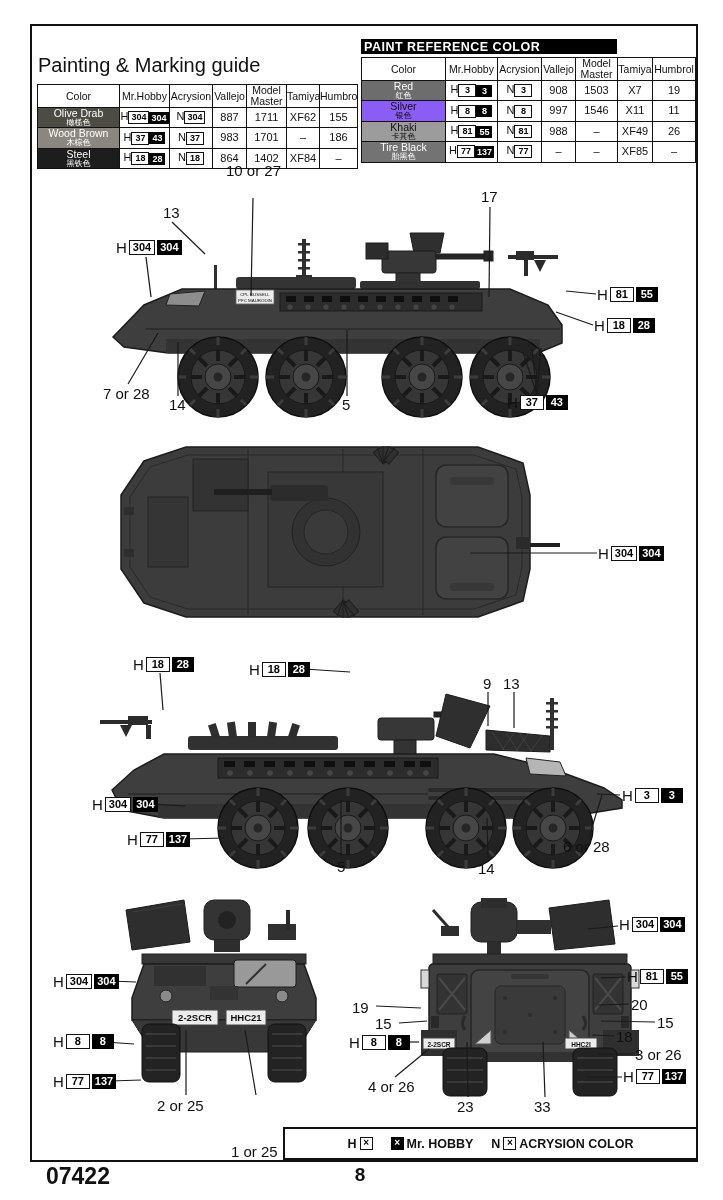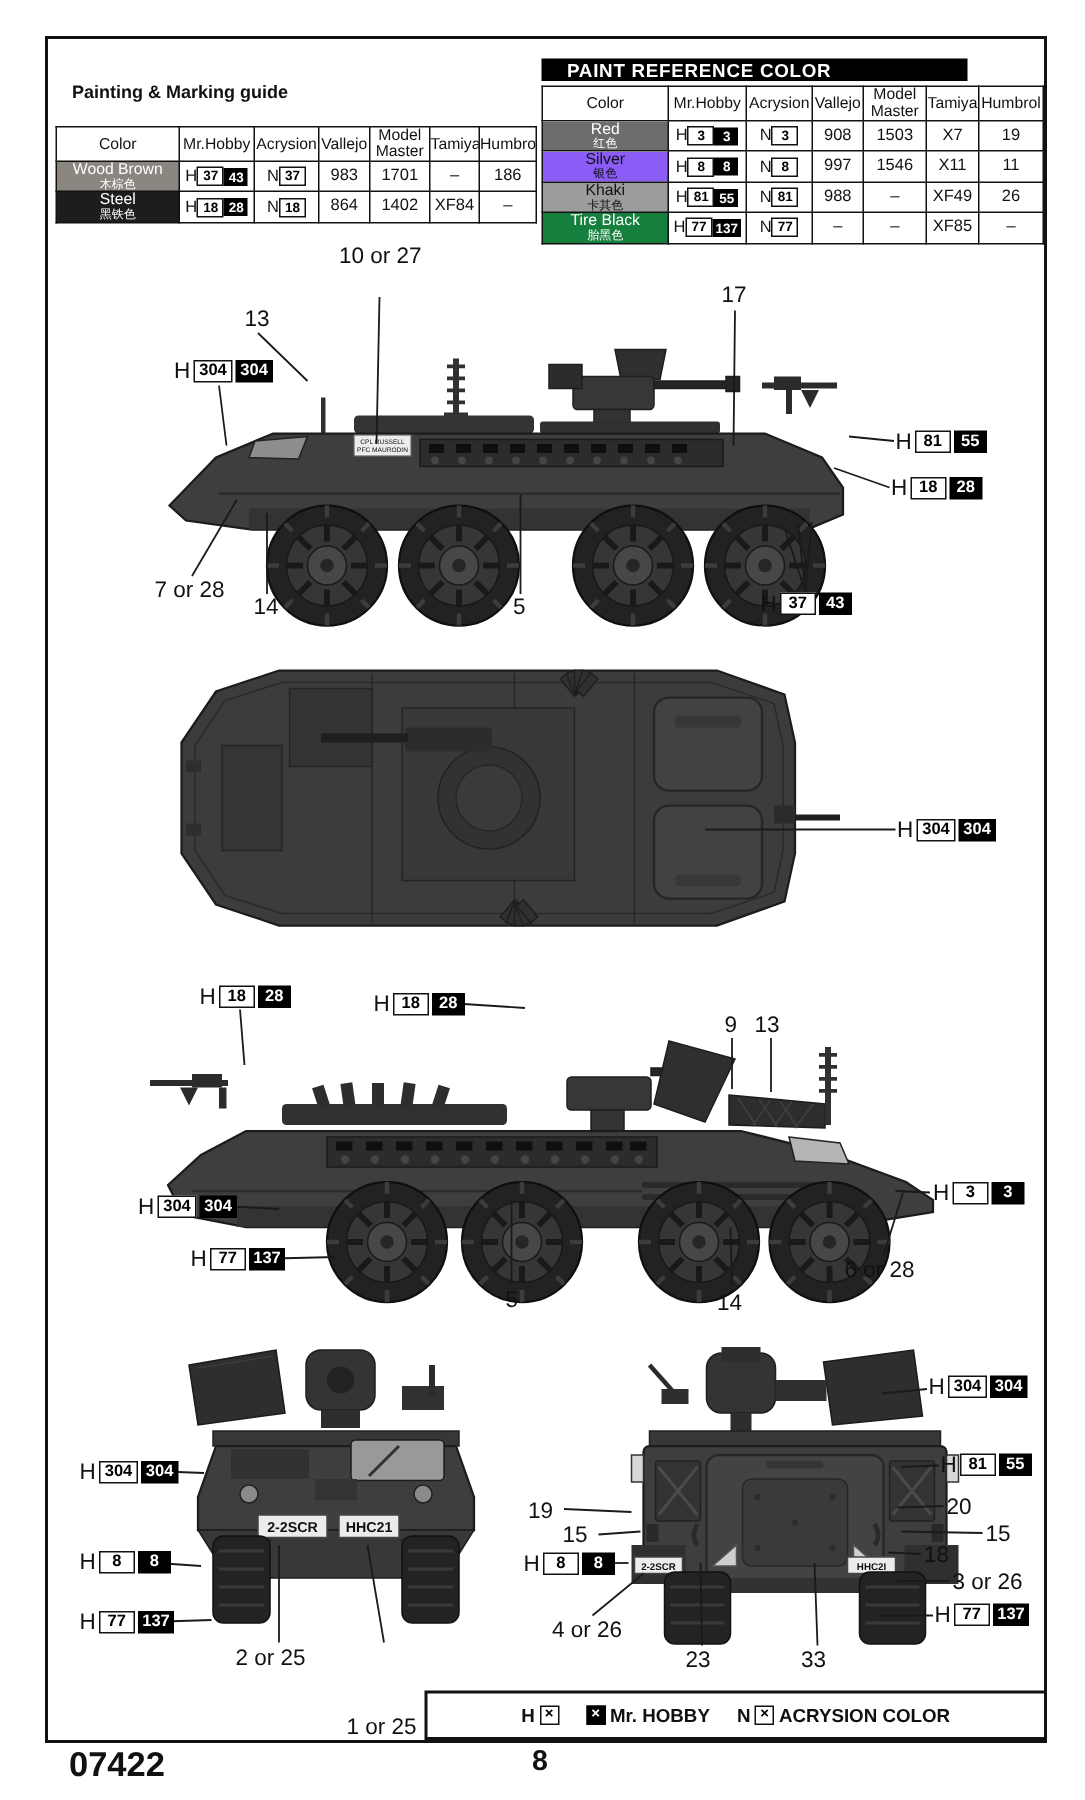--- a/index.html
+++ b/index.html
@@ -1,35 +1,35 @@
 <!DOCTYPE html>
 <html><head>
 <meta charset="utf-8">
 <style>
   html,body{margin:0;padding:0;background:#fff;}
   #page{position:relative;width:723px;height:1200px;background:#fff;overflow:hidden;
         font-family:"Liberation Sans",sans-serif;color:#111;}
   #frame{position:absolute;left:30px;top:24px;width:664px;height:1134px;border:2px solid #111;}
   
   .title-zh{position:absolute;left:38px;top:31px;font-size:19px;font-weight:bold;letter-spacing:5px;}
-  .title-en{position:absolute;left:48px;top:54px;font-size:12px;font-weight:bold;}
+  .title-en{position:absolute;left:38px;top:54px;font-size:20px;font-weight:normal;}
   
   .ptable{position:absolute;border-collapse:collapse;table-layout:fixed;font-size:11px;}
   .ptable td,.ptable th{border:1.4px solid #111;text-align:center;vertical-align:middle;
        padding:0;font-weight:normal;line-height:1.05;overflow:hidden;}
   .ptable th{white-space:pre-line;font-size:10.5px;}
   .swatch .nm{font-size:10.5px;}
   .swatch .zh{font-size:8px;}
   .pcL{font-size:11px;}
   .tw{display:inline-block;border:1px solid #111;background:#fff;color:#000;
       font-weight:bold;font-size:9px;line-height:11px;padding:0 2px;min-width:12px;vertical-align:middle;}
   .tb{display:inline-block;background:#000;color:#fff;font-weight:bold;font-size:9px;
       line-height:12px;padding:0 2px;min-width:12px;vertical-align:middle;}
   #banner{position:absolute;left:361px;top:39px;width:250px;height:13px;background:#000;color:#fff;
-      font-size:12.5px;font-weight:bold;padding:1px 17px;letter-spacing:.5px;}
+      font-size:12.5px;font-weight:bold;padding:1px 3px;letter-spacing:.5px;}
   
   .cot{position:absolute;font-size:15px;white-space:nowrap;}
   .chip{position:absolute;display:flex;align-items:center;gap:2px;white-space:nowrap;}
   .chip .lt{font-size:15px;}
   .chip .bw{border:1.5px solid #111;background:#fff;color:#000;font-weight:bold;
       font-size:11px;line-height:13px;padding:0 3px;min-width:16px;text-align:center;}
   .chip .bb{background:#000;color:#fff;font-weight:bold;font-size:11px;line-height:15px;
       padding:0 3px;min-width:16px;text-align:center;}
   
   #legendbox{position:absolute;left:283px;top:1127px;width:411px;height:29px;border:2px solid #111;
@@ -66,20 +66,32 @@
       <th>Color</th>
       <th>Mr.Hobby</th>
       <th>Acrysion</th>
       <th>Vallejo</th>
       <th>Model
 Master</th>
       <th>Tamiya</th>
       <th>Humbrol</th>
     </tr>
     <tr style="height:20px">
+      <td class="swatch" style="background:#4c4c45;color:#ffffff">
+        <div class="nm">Olive Drab</div>
+        <div class="zh">橄榄色</div>
+      </td>
+      <td><span class="pcL">H</span><span class="tw">304</span><span class="tb">304</span></td>
+      <td><span class="pcL">N</span><span class="tw">304</span></td>
+      <td>887</td>
+      <td>1711</td>
+      <td>XF62</td>
+      <td>155</td>
+    </tr>
+    <tr style="height:20px">
       <td class="swatch" style="background:#8b8780;color:#ffffff">
         <div class="nm">Wood Brown</div>
         <div class="zh">木棕色</div>
       </td>
       <td><span class="pcL">H</span><span class="tw">37</span><span class="tb">43</span></td>
       <td><span class="pcL">N</span><span class="tw">37</span></td>
       <td>983</td>
       <td>1701</td>
       <td>–</td>
       <td>186</td>
@@ -151,21 +163,21 @@
         <div class="zh">卡其色</div>
       </td>
       <td><span class="pcL">H</span><span class="tw">81</span><span class="tb">55</span></td>
       <td><span class="pcL">N</span><span class="tw">81</span></td>
       <td>988</td>
       <td>–</td>
       <td>XF49</td>
       <td>26</td>
     </tr>
     <tr style="height:19px">
-      <td class="swatch" style="background:#15803d;color:#ffffff">
+      <td class="swatch" style="background:#737373;color:#ffffff">
         <div class="nm">Tire Black</div>
         <div class="zh">胎黑色</div>
       </td>
       <td><span class="pcL">H</span><span class="tw">77</span><span class="tb">137</span></td>
       <td><span class="pcL">N</span><span class="tw">77</span></td>
       <td>–</td>
       <td>–</td>
       <td>XF85</td>
       <td>–</td>
     </tr>

